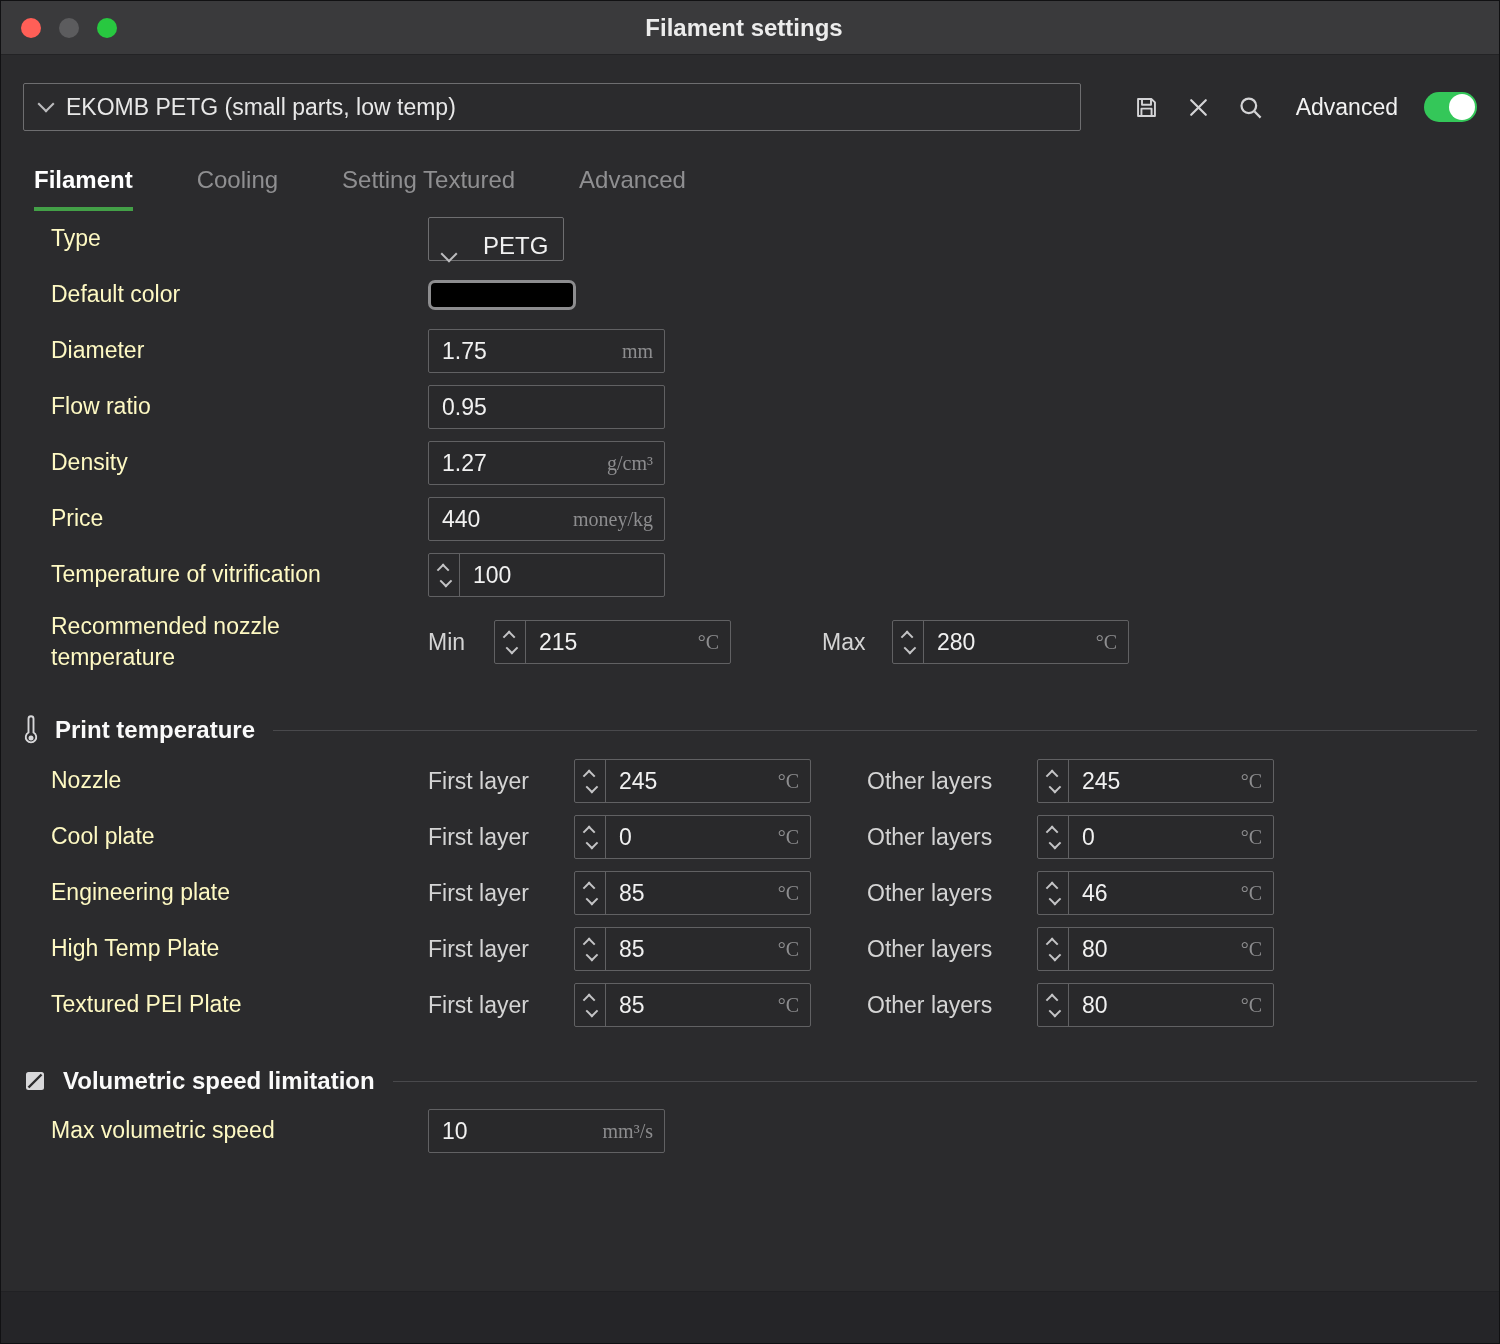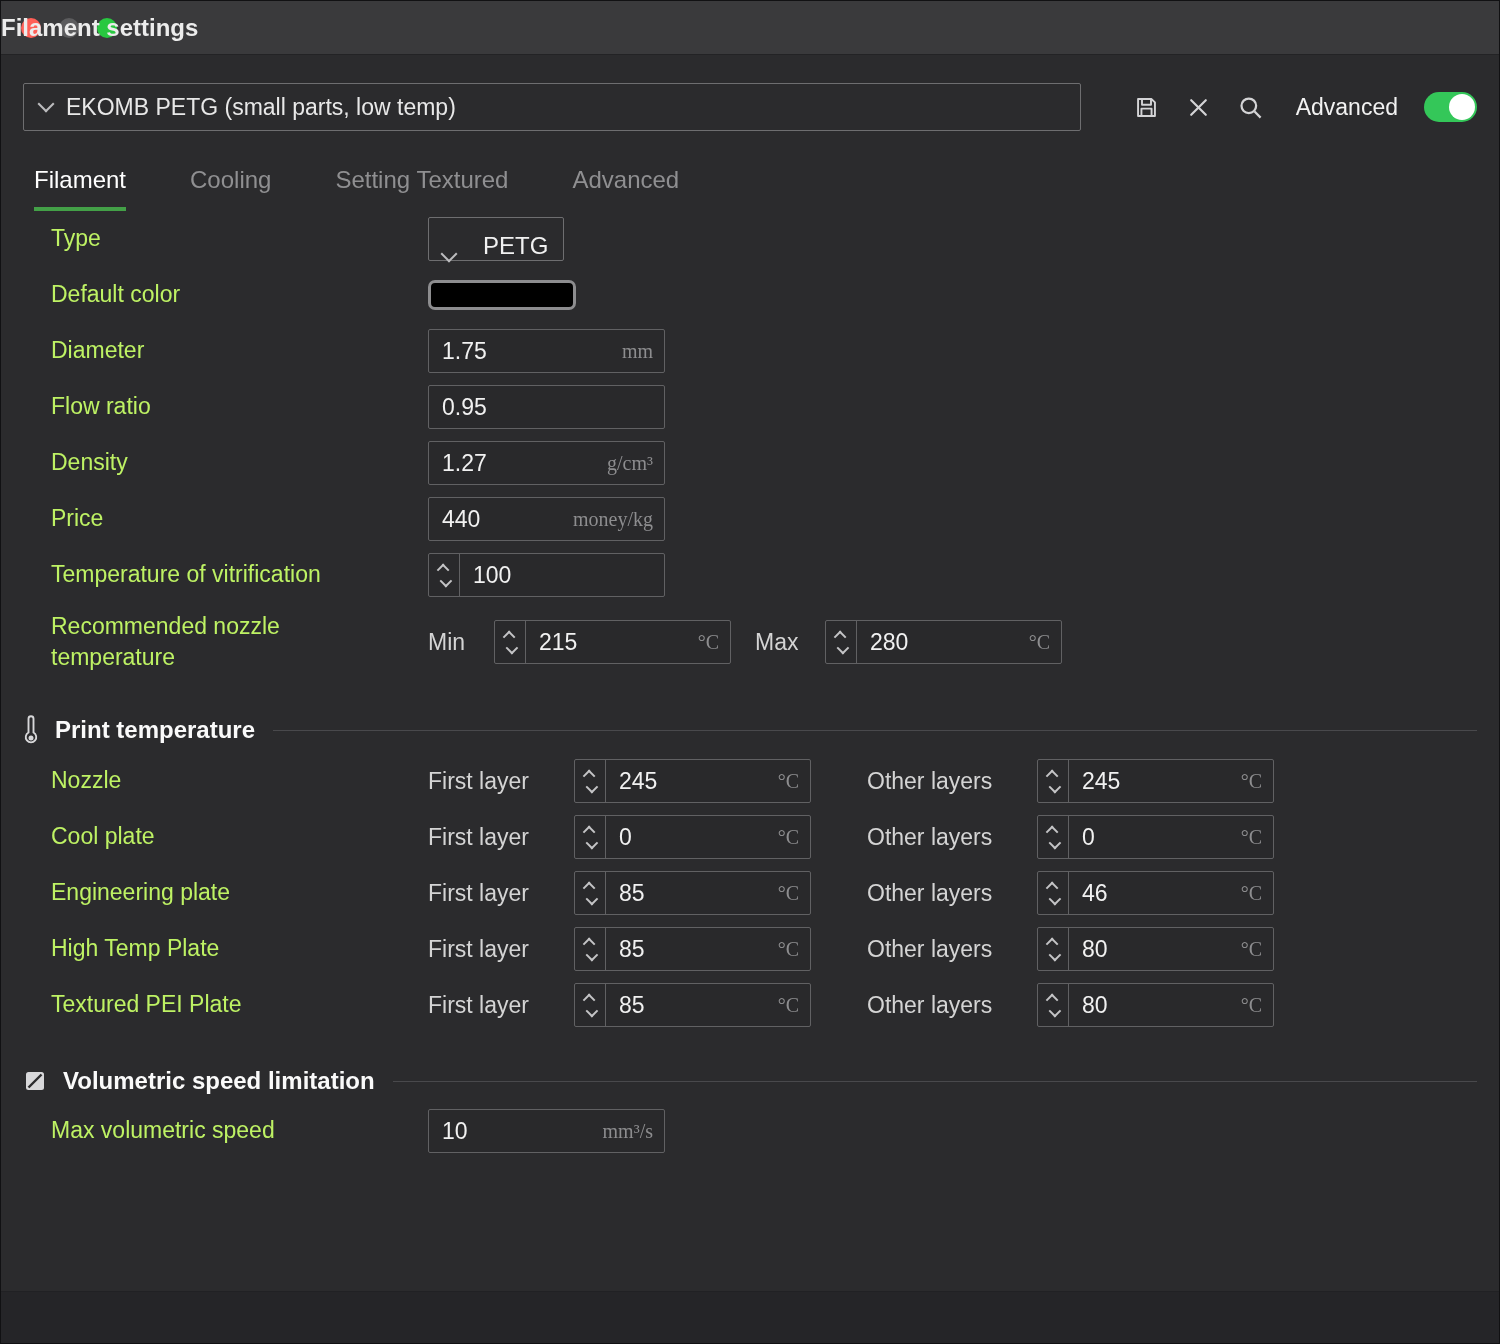--- a/index.html
+++ b/index.html
@@ -11,21 +11,21 @@
     margin:0 auto;
   }
   
   .titlebar {
     height:54px; background:#3a3a3c; border-bottom:1px solid #232325;
     display:flex; align-items:center; position:relative; padding:0 20px;
   }
   .lights { display:flex; gap:18px; }
   .light { width:20px; height:20px; border-radius:50%; }
   .win-title {
-    position:absolute; left:0; right:12px; 
+    position:absolute; left:0; right:12px; text-align:center;
     font-size:24px; font-weight:700; color:#ececec; pointer-events:none;
   }
   
   .toolbar { height:104px; display:flex; align-items:center; padding:0 22px; }
   .combo {
     width:1058px; height:48px; border:1px solid #6e6e70; border-radius:2px;
     display:flex; align-items:center; gap:14px; padding:0 16px;
     font-size:23px; color:#e8e8e8; background:transparent; cursor:default;
   }
   .dchev {
@@ -40,30 +40,30 @@
     width:53px; height:30px; border-radius:16px; background:#34c759;
     position:relative; cursor:pointer; flex:none;
   }
   .toggle .knob {
     position:absolute; top:2px; right:2px; width:26px; height:26px;
     border-radius:50%; background:#ffffff;
   }
   
   .tabs { display:flex; align-items:flex-end; padding-left:33px; gap:64px; height:52px; }
   .tab { font-size:24px; color:#8f8f91; padding-bottom:13px; cursor:pointer; border-bottom:4px solid transparent; }
-  .tab.active { color:#ffffff; font-weight:400; border-bottom-color:#43a047; }
+  .tab.active { color:#ffffff; font-weight:700; border-bottom-color:#43a047; }
   
   .content { padding:0 22px; }
   .sec { display:flex; align-items:center; margin:34px 0 8px 0; }
   .sec .ic { margin-right:16px; display:flex; align-items:center; }
   .sec .t { font-size:24px; font-weight:700; color:#fafafa; white-space:nowrap; }
   .sec .divline { flex:1; height:1px; background:#49494c; margin-left:18px; }
   .row { display:flex; align-items:center; min-height:56px; }
   .row.tall { min-height:78px; }
-  .lbl { width:405px; padding-left:28px; font-size:23px; color:#bef264; line-height:1.35; }
+  .lbl { width:405px; padding-left:28px; font-size:23px; color:#fef9c3; line-height:1.35; }
   .lbl.narrow { width:405px; padding-right:60px; }
   
   .field {
     width:237px; height:44px; border:1px solid #616163; border-radius:2px;
     background:#29292b; display:flex; align-items:center; overflow:hidden;
   }
   .field .val { padding-left:13px; font-size:23px; color:#f1f1f1; }
   .field .unit { margin-left:auto; padding-right:11px; font-size:20px; color:#8d8d8f;font-family:Liberation Serif, serif; }
   .spincol {
     width:31px; align-self:stretch; border-right:1px solid #616163;
@@ -76,21 +76,21 @@
   .select {
     width:136px; height:44px; border:1px solid #6e6e70; border-radius:2px;
     display:flex; align-items:flex-end; gap:28px; padding:0 14px;
     font-size:24px; color:#f1f1f1; cursor:pointer;
   }
   .swatch {
     width:148px; height:30px; border-radius:7px; border:3px solid #8d8d8f;
     background:#000000; cursor:pointer;
   }
   .mm-label { font-size:23px; color:#d4d4d4; width:66px; }
-  .mm-label.max { margin-left:24px; width:70px; }
+  .mm-label.max { margin-left:91px; width:70px; }
   .fl-label { width:146px; font-size:23px; color:#d4d4d4; }
   .ol-label { margin-left:56px; width:170px; font-size:23px; color:#d4d4d4; }
   
   .footer {
     position:absolute; bottom:0; left:0; right:0; height:52px;
     background:#252528; border-top:1px solid #212124;
   }
 </style>
 </head>
 <body>

